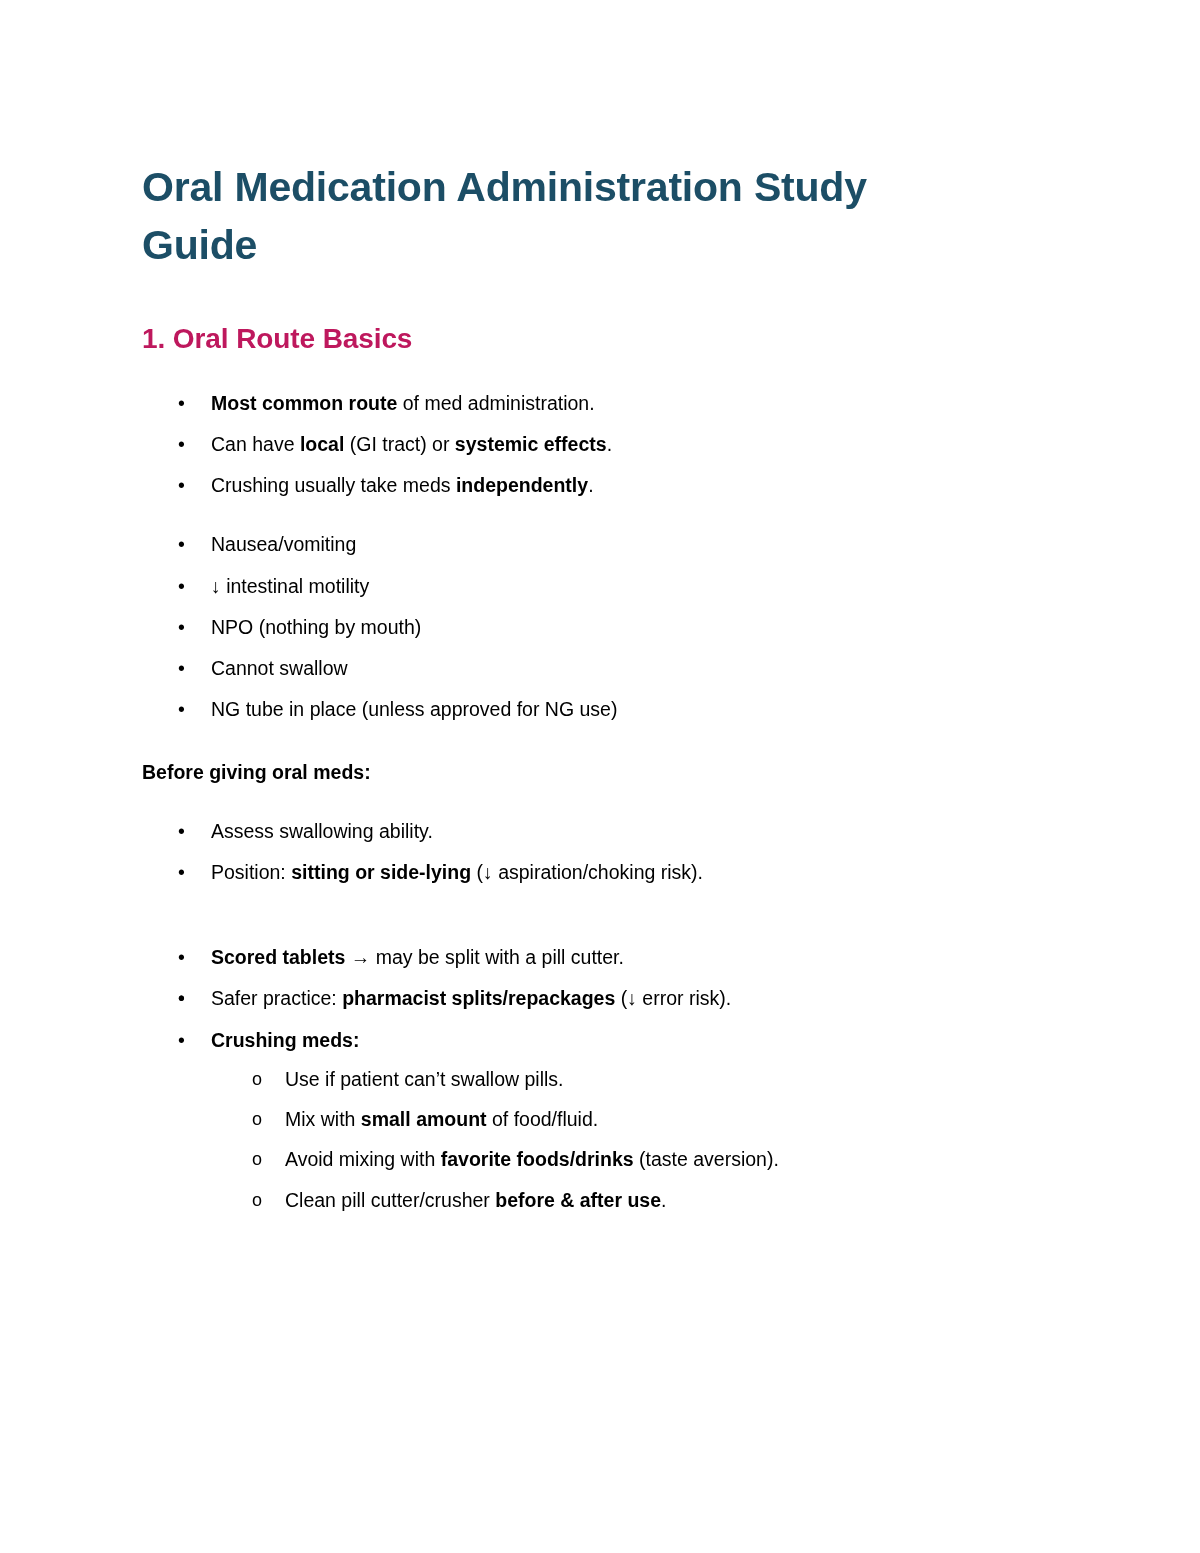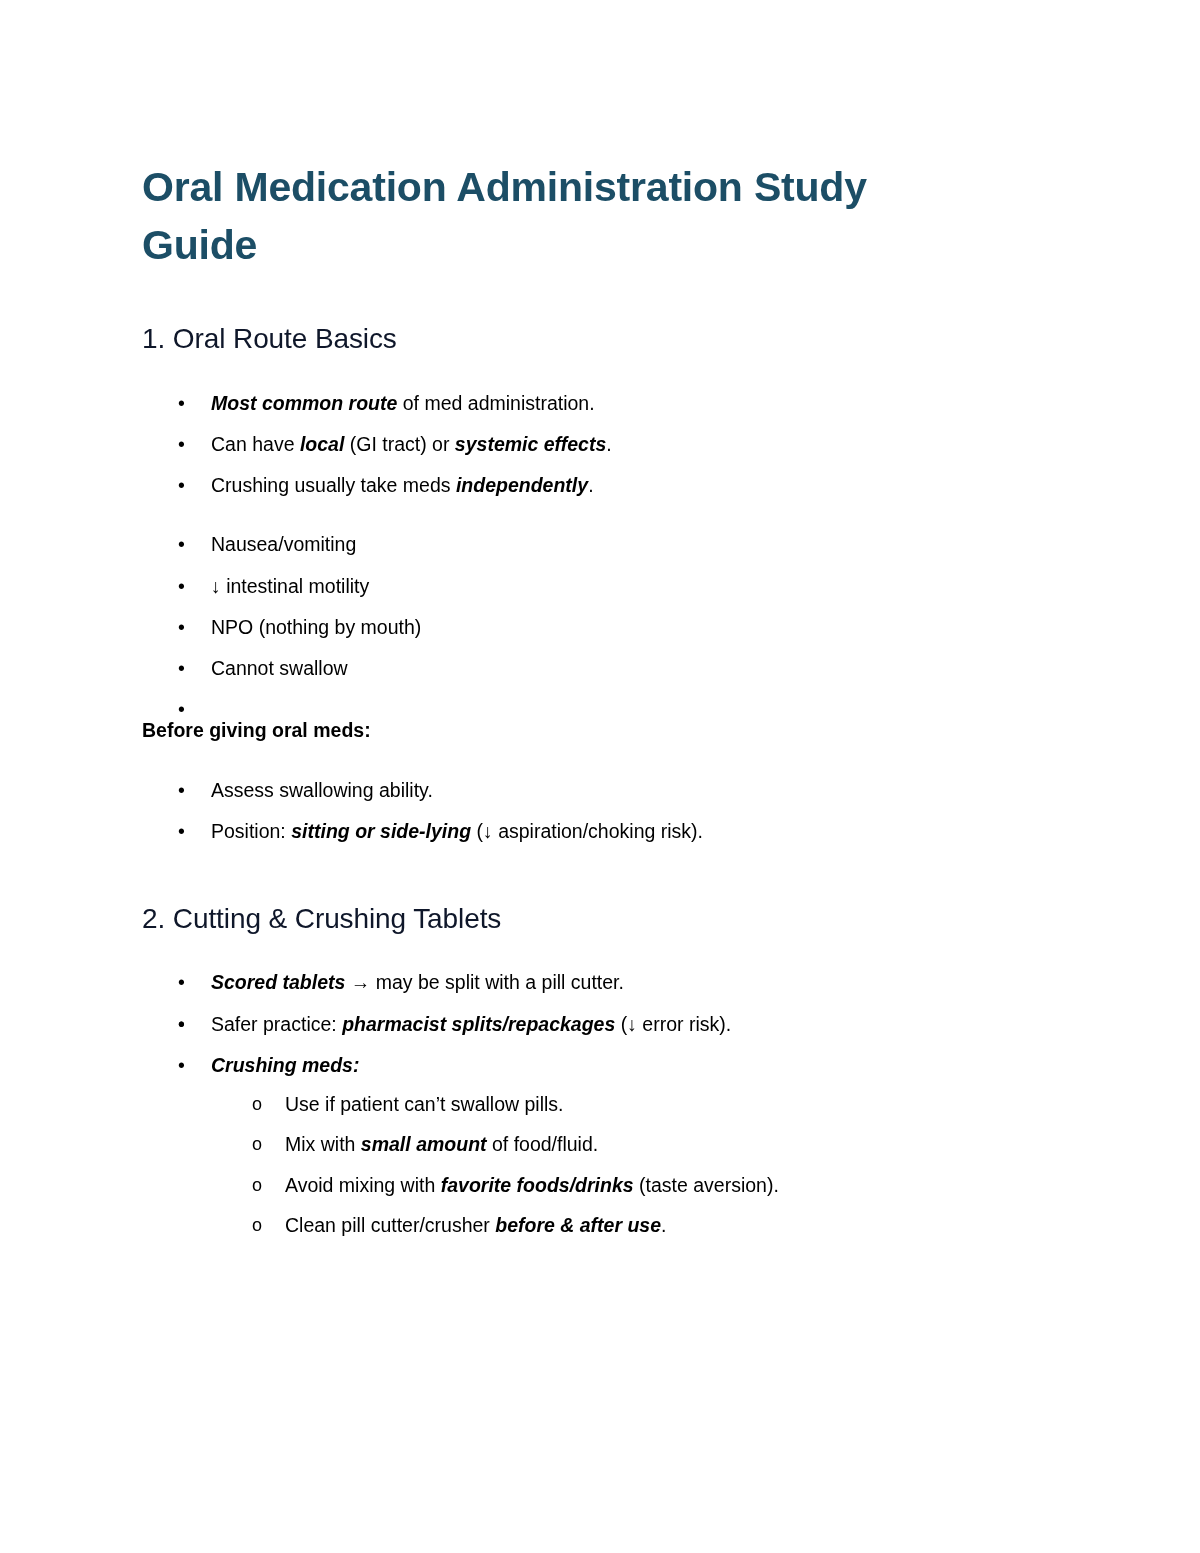--- a/index.html
+++ b/index.html
@@ -31,22 +31,22 @@
     font-weight: 700;
     color: #1C4E66;
     line-height: 1.42;
     letter-spacing: -0.2px;
     margin: 0 0 0 0;
     max-width: 830px;
   }
 
   .section-heading {
     font-size: 28px;
-    font-weight: 400;
-    color: #0f172a;
+    font-weight: 700;
+    color: #be185d;
     letter-spacing: -0.1px;
     line-height: 1.3;
     margin: 47px 0 0 0;
   }
 
   .lead-line {
     font-size: 19.5px;
     font-weight: 700;
     color: #000000;
     line-height: 1.5;
@@ -98,21 +98,21 @@
   ul.subbullets > li > .marker {
     position: absolute;
     left: 41px;
     top: 0;
     font-size: 18px;
     line-height: 1.68;
     color: #000000;
     font-weight: 400;
   }
 
-  b, strong, .b { font-weight: 700; font-style: italic; }
+  b, strong, .b { font-weight: 700; }
   .arrow { font-weight: 400; }
 
   .section-block { margin: 0; }
 </style>
 </head>
 <body>
 
 <div class="page">
 
   <h1 class="doc-title">Oral Medication Administration Study Guide</h1>
@@ -149,40 +149,40 @@
       <li>
         <span class="marker">•</span>
         <span>NPO (nothing by mouth)</span>
       </li>
       <li>
         <span class="marker">•</span>
         <span>Cannot swallow</span>
       </li>
       <li>
         <span class="marker">•</span>
+        <span>NG tube in place (unless approved for NG use)</span>
       </li>
     </ul>
 
     <p class="lead-line">Before giving oral meds:</p>
 
     <ul class="bullets tight">
       <li>
         <span class="marker">•</span>
         <span>Assess swallowing ability.</span>
       </li>
       <li>
         <span class="marker">•</span>
         <span>Position: </span><b>sitting or side-lying</b><span> (↓ aspiration/choking risk).</span>
       </li>
     </ul>
   </div>
 
   <div class="section-block" style="margin-top:55px;">
 
-    <h2 class="section-heading">2. Cutting &amp; Crushing Tablets</h2>
 
     <ul class="bullets">
       <li>
         <span class="marker">•</span>
         <b>Scored tablets</b><span class="arrow"> → may be split with a pill cutter.</span>
       </li>
       <li>
         <span class="marker">•</span>
       </li>
       <li>

